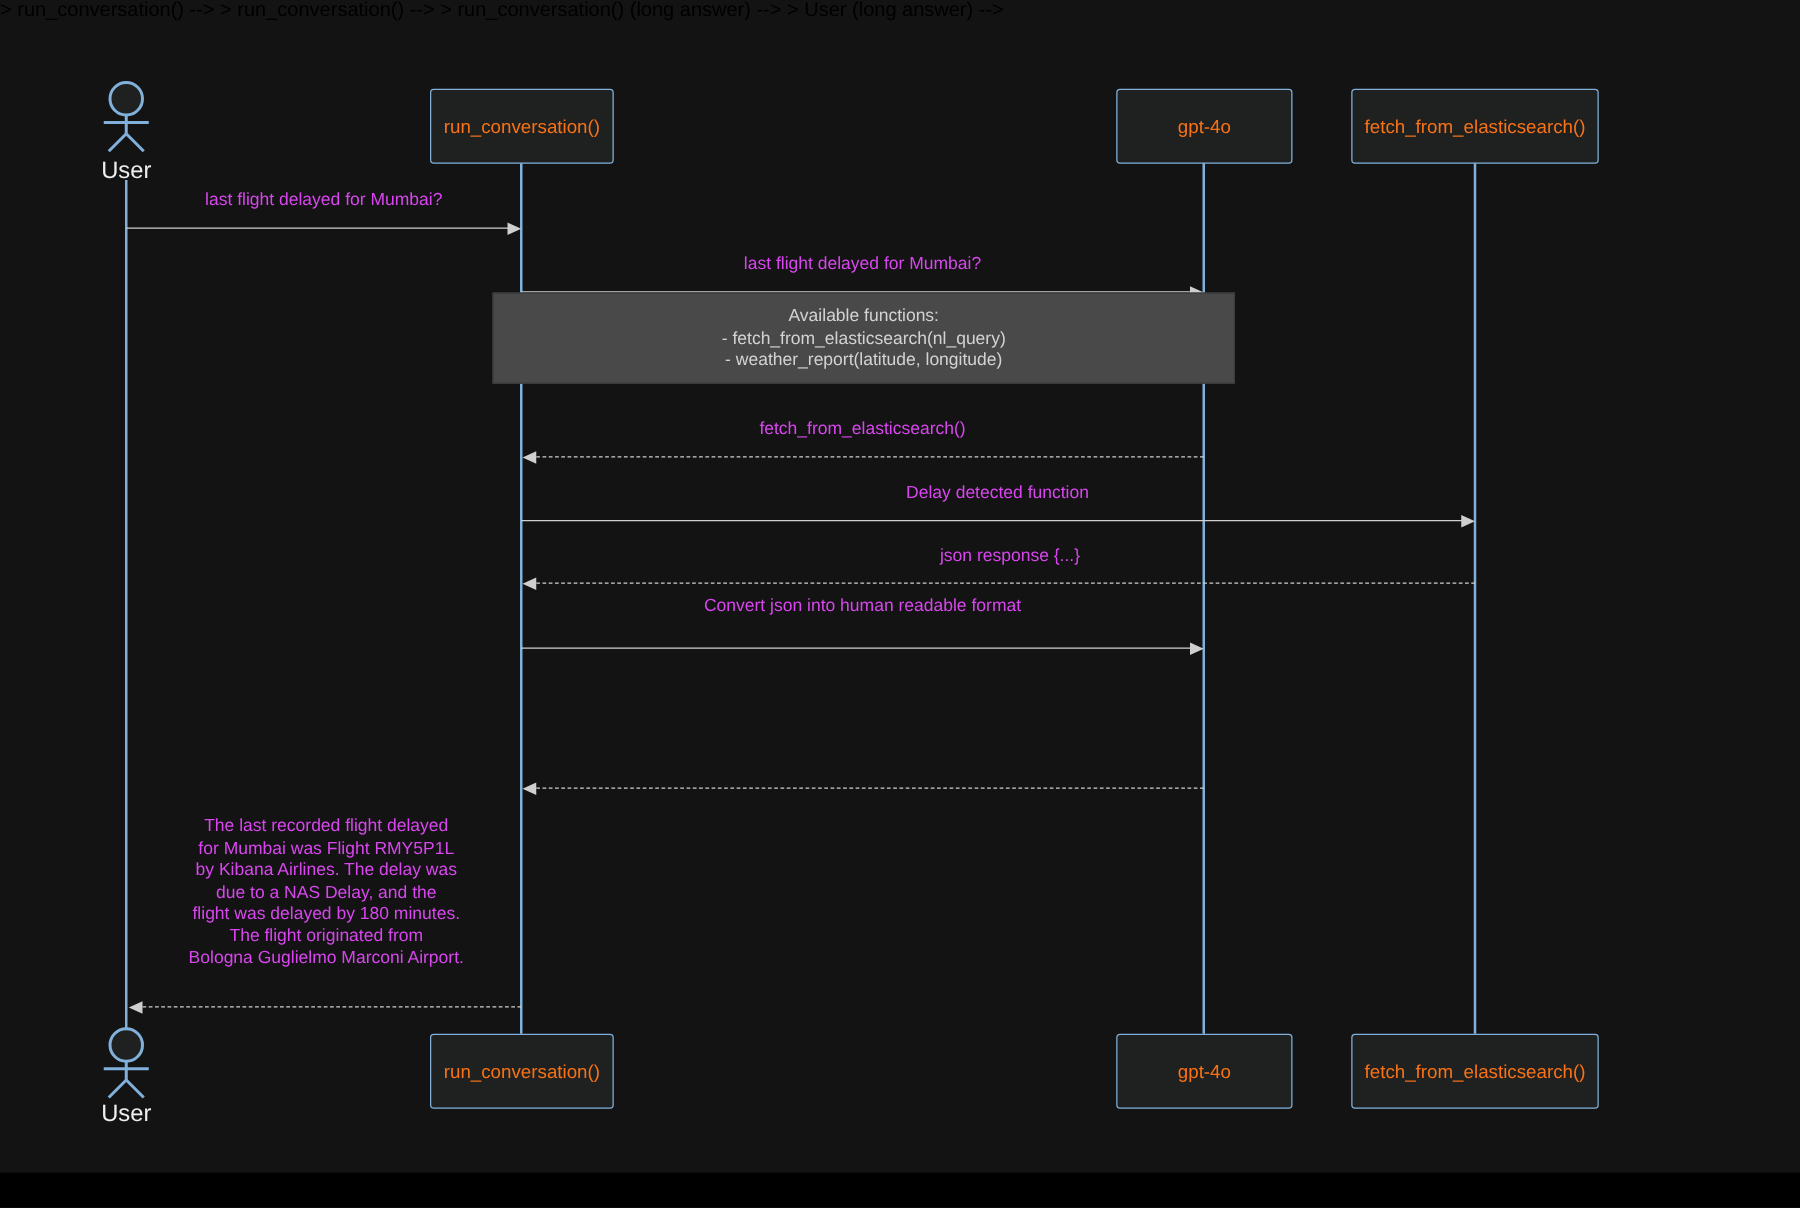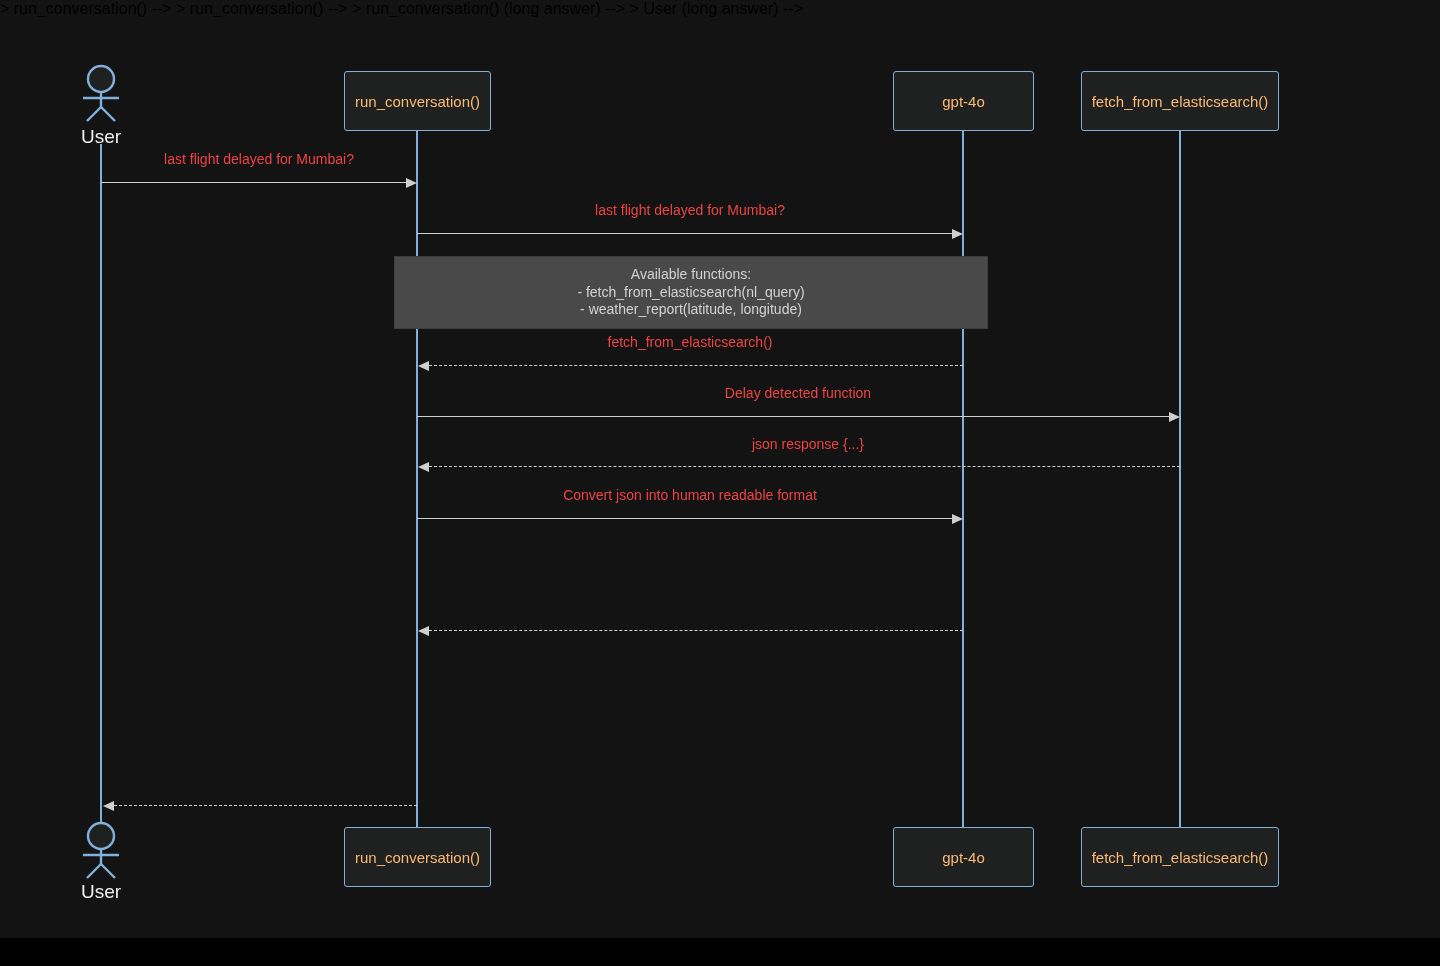--- a/index.html
+++ b/index.html
@@ -19,37 +19,37 @@
   }
   .lifeline{
     position:absolute;width:0;
     border-left:2px solid #81b1db;
   }
   .pbox{
     position:absolute;height:58px;
     background:#1f2020;
     border:1px solid #81b1db;
     border-radius:3px;
-    color:#fdba74;
+    color:#f97316;
     font-size:15px;
     display:flex;align-items:center;justify-content:center;
     z-index:3;
     text-align:right;
   }
   .actor-label{
     position:absolute;
     color:#eeeeee;font-size:19px;
     transform:translateX(-50%);
     z-index:3;
   }
   .actor-svg{position:absolute;z-index:3;}
   .msg-text{
     position:absolute;
     transform:translateX(-50%);
-    color:#ef4444;font-size:14px;line-height:17.5px;
+    color:#d946ef;font-size:14px;line-height:17.5px;
     text-align:center;white-space:pre-line;
     z-index:2;
   }
   .sig-solid{
     position:absolute;height:0;
     border-top:1.8px solid #cfcfcf;
     z-index:1;
   }
   .sig-dashed{
     position:absolute;height:0;
@@ -137,21 +137,21 @@
   <div class="msg-text" style="left:259px;top:151px;">last flight delayed for Mumbai?</div>
   <div class="sig-solid" style="left:101px;top:182px;width:306px;"></div>
   <div class="ah-right" style="left:406px;top:178px;"></div>
 
   
   <div class="msg-text" style="left:690px;top:202px;">last flight delayed for Mumbai?</div>
   <div class="sig-solid" style="left:417px;top:233px;width:536px;"></div>
   <div class="ah-right" style="left:952px;top:229px;"></div>
 
   
-  <div class="note" style="left:394px;top:256px;width:592px;height:71px;text-align:center;">
+  <div class="note" style="left:394px;top:234px;width:592px;height:71px;text-align:center;">
     <span>Available functions:
 - fetch_from_elasticsearch(nl_query)
 - weather_report(latitude, longitude)</span>
   </div>
 
   &gt; run_conversation() --&gt;
   <div class="msg-text" style="left:690px;top:334px;">fetch_from_elasticsearch()</div>
   <div class="sig-dashed" style="left:429px;top:365px;width:534px;"></div>
   <div class="ah-left" style="left:418px;top:361px;"></div>
 
@@ -159,26 +159,33 @@
   <div class="msg-text" style="left:798px;top:385px;">Delay detected function</div>
   <div class="sig-solid" style="left:417px;top:416px;width:753px;"></div>
   <div class="ah-right" style="left:1169px;top:412px;"></div>
 
   &gt; run_conversation() --&gt;
   <div class="msg-text" style="left:808px;top:436px;">json response {...}</div>
   <div class="sig-dashed" style="left:429px;top:466px;width:751px;"></div>
   <div class="ah-left" style="left:418px;top:462px;"></div>
 
   
-  <div class="msg-text" style="left:690px;top:487px;">Convert json into human readable format</div>
+  <div class="msg-text" style="left:690px;top:476px;">Convert json into human readable format</div>
   <div class="sig-solid" style="left:417px;top:518px;width:536px;"></div>
   <div class="ah-right" style="left:952px;top:514px;"></div>
 
   &gt; run_conversation() (long answer) --&gt;
   <div class="sig-dashed" style="left:429px;top:630px;width:534px;"></div>
   <div class="ah-left" style="left:418px;top:626px;"></div>
 
   &gt; User (long answer) --&gt;
+  <div class="msg-text" style="left:261px;top:652px;">The last recorded flight delayed
+for Mumbai was Flight RMY5P1L
+by Kibana Airlines. The delay was
+due to a NAS Delay, and the
+flight was delayed by 180 minutes.
+The flight originated from
+Bologna Guglielmo Marconi Airport.</div>
   <div class="sig-dashed" style="left:114px;top:805px;width:303px;"></div>
   <div class="ah-left" style="left:103px;top:801px;"></div>
 
   <div class="bottom-bar"></div>
 </div>
 
 </body></html>

